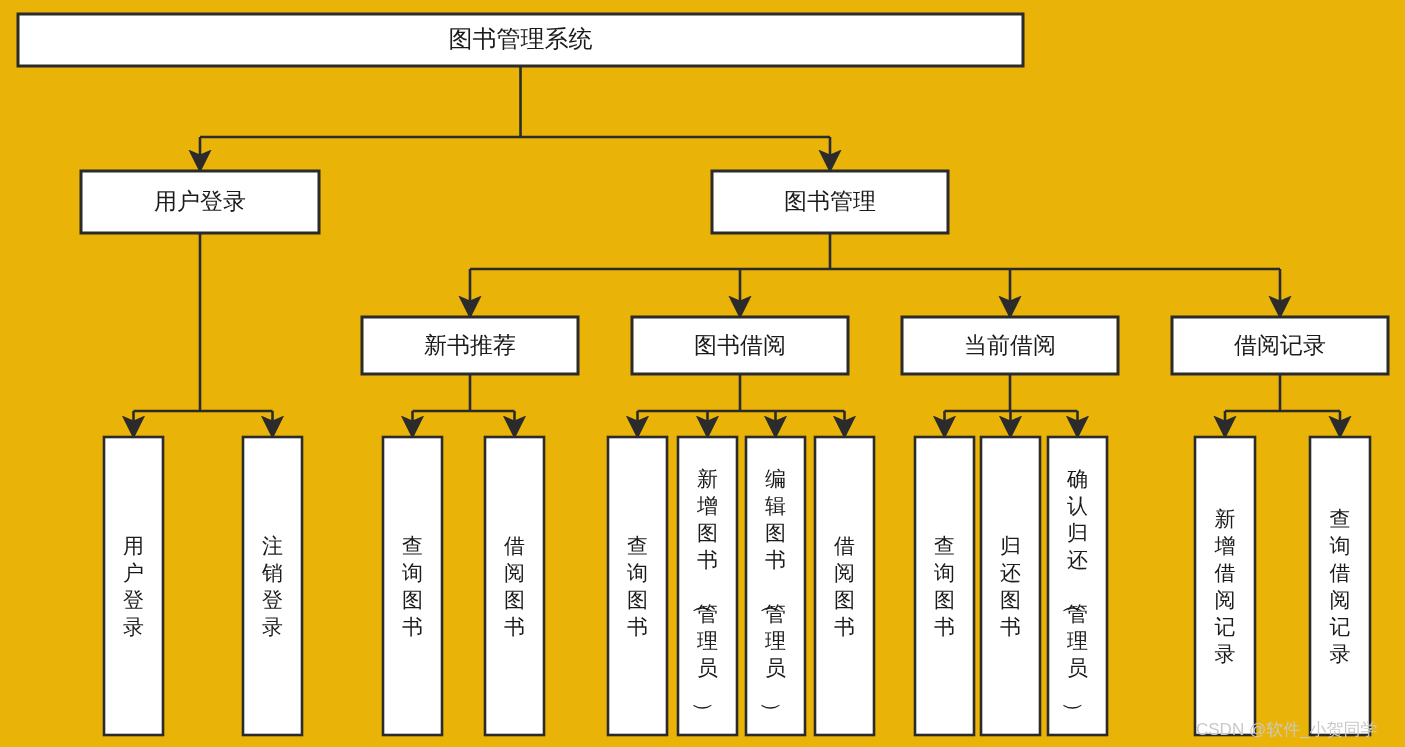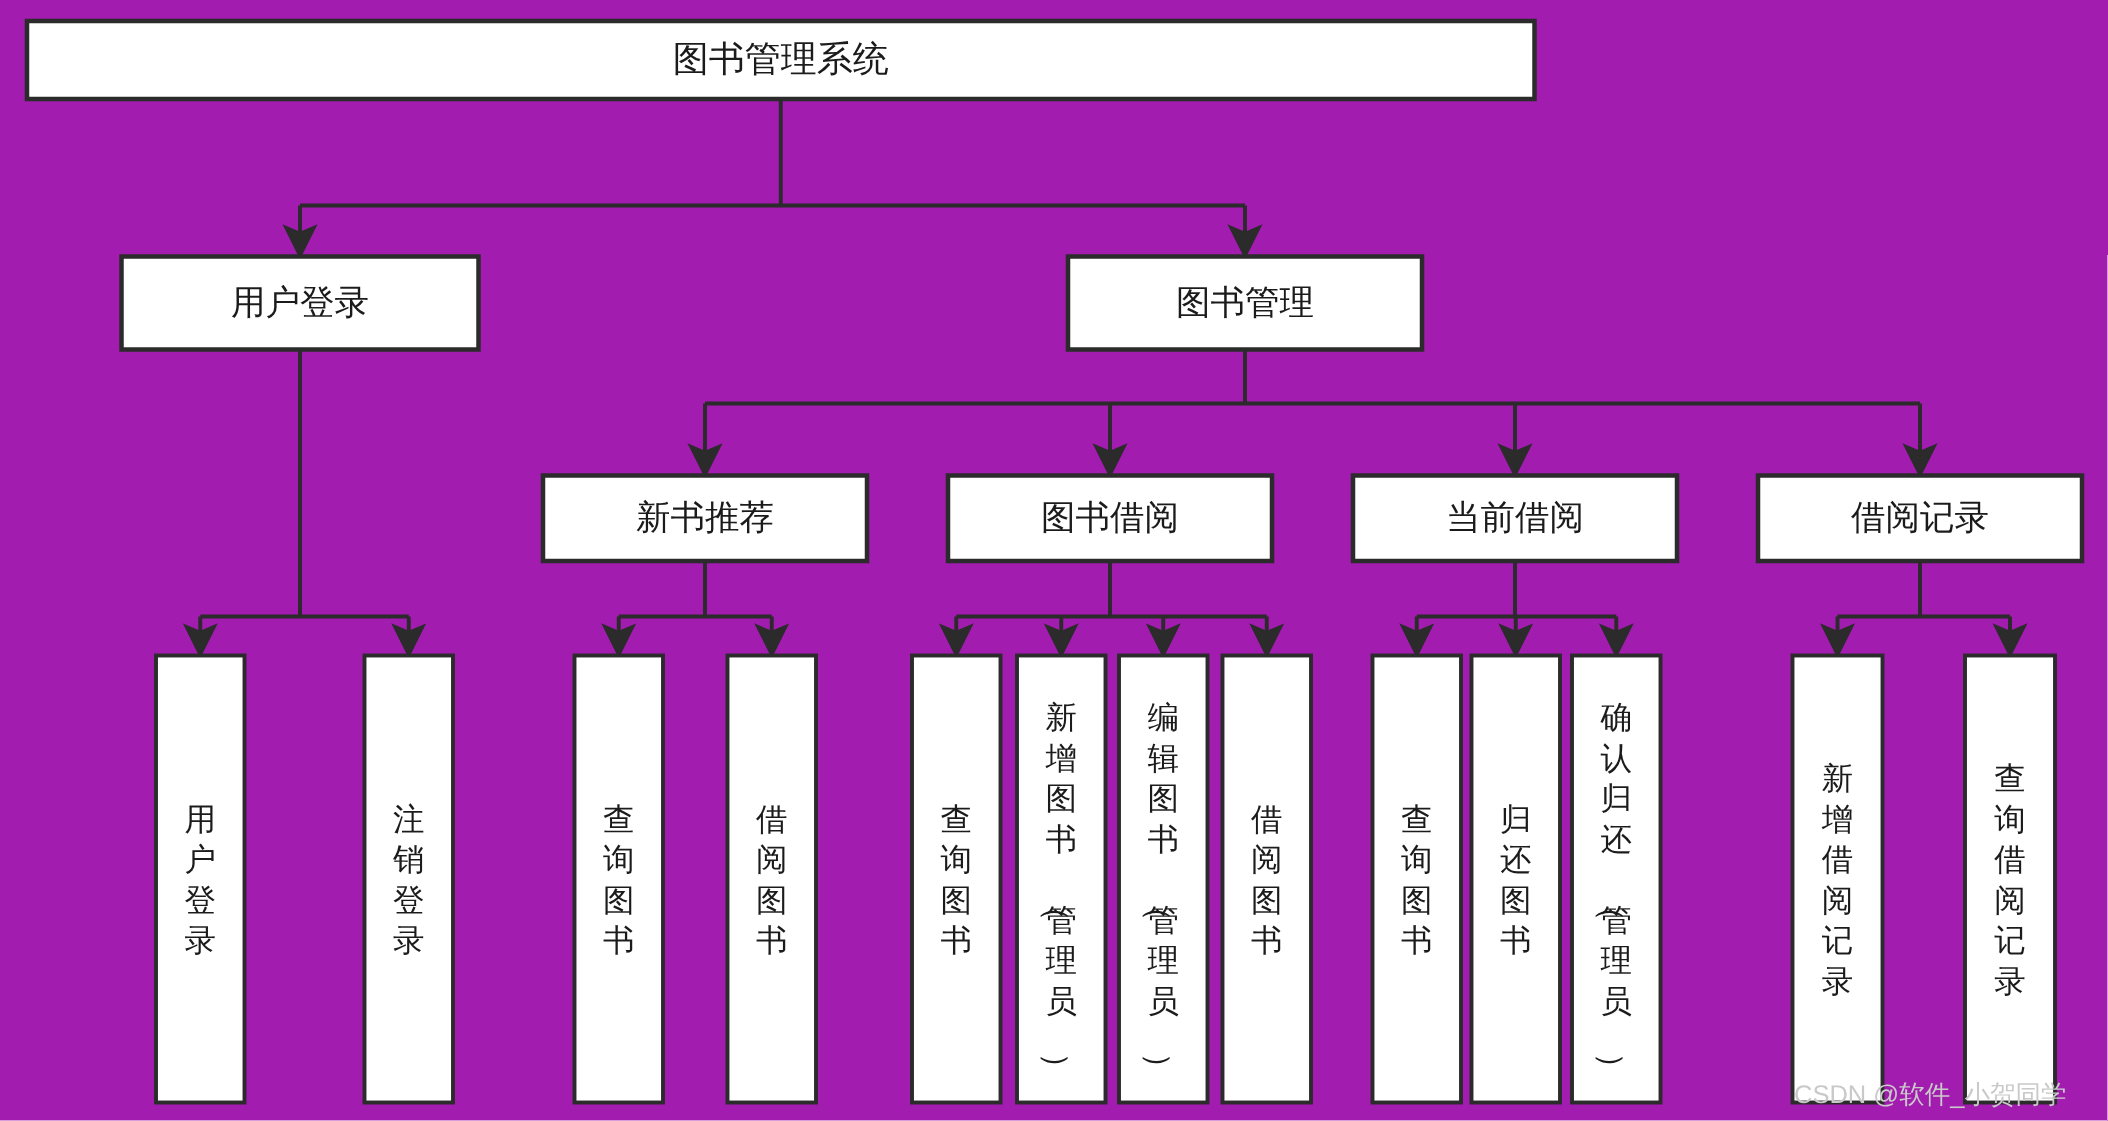--- a/index.html
+++ b/index.html
@@ -1,17 +1,17 @@
 <!DOCTYPE html>
 <html><head>
 <meta charset="utf-8">
 <style>
   html,body{margin:0;padding:0;background:#ffffff;}
   body{font-family:"Liberation Sans","DejaVu Sans",sans-serif;}
-  #stage{position:relative;width:1405px;height:747px;background:#a21caf;overflow:hidden;}
+  #stage{position:relative;width:1405px;height:747px;background:#eab308;overflow:hidden;}
   #diagram{position:absolute;left:0;top:0;width:1405px;height:747px;}
   .nodebox{fill:#ffffff;stroke:#2b2b2b;stroke-width:3;}
   .nodebox-thin{fill:#ffffff;stroke:#2b2b2b;stroke-width:2.6;}
   .link{stroke:#2b2b2b;stroke-width:2.6;fill:none;}
   .htext{font-family:"Liberation Sans","DejaVu Sans",sans-serif;font-size:23px;fill:#1b1b1b;text-anchor:middle;dominant-baseline:middle;}
   .htext-root{font-size:24px;}
   .vtext{font-family:"Liberation Sans","DejaVu Sans",sans-serif;font-size:21px;fill:#1b1b1b;}
   .vchar{text-anchor:middle;}
   .watermark{font-family:"Liberation Sans","DejaVu Sans",sans-serif;font-size:17px;fill:#c9c9c9;}
 </style>

